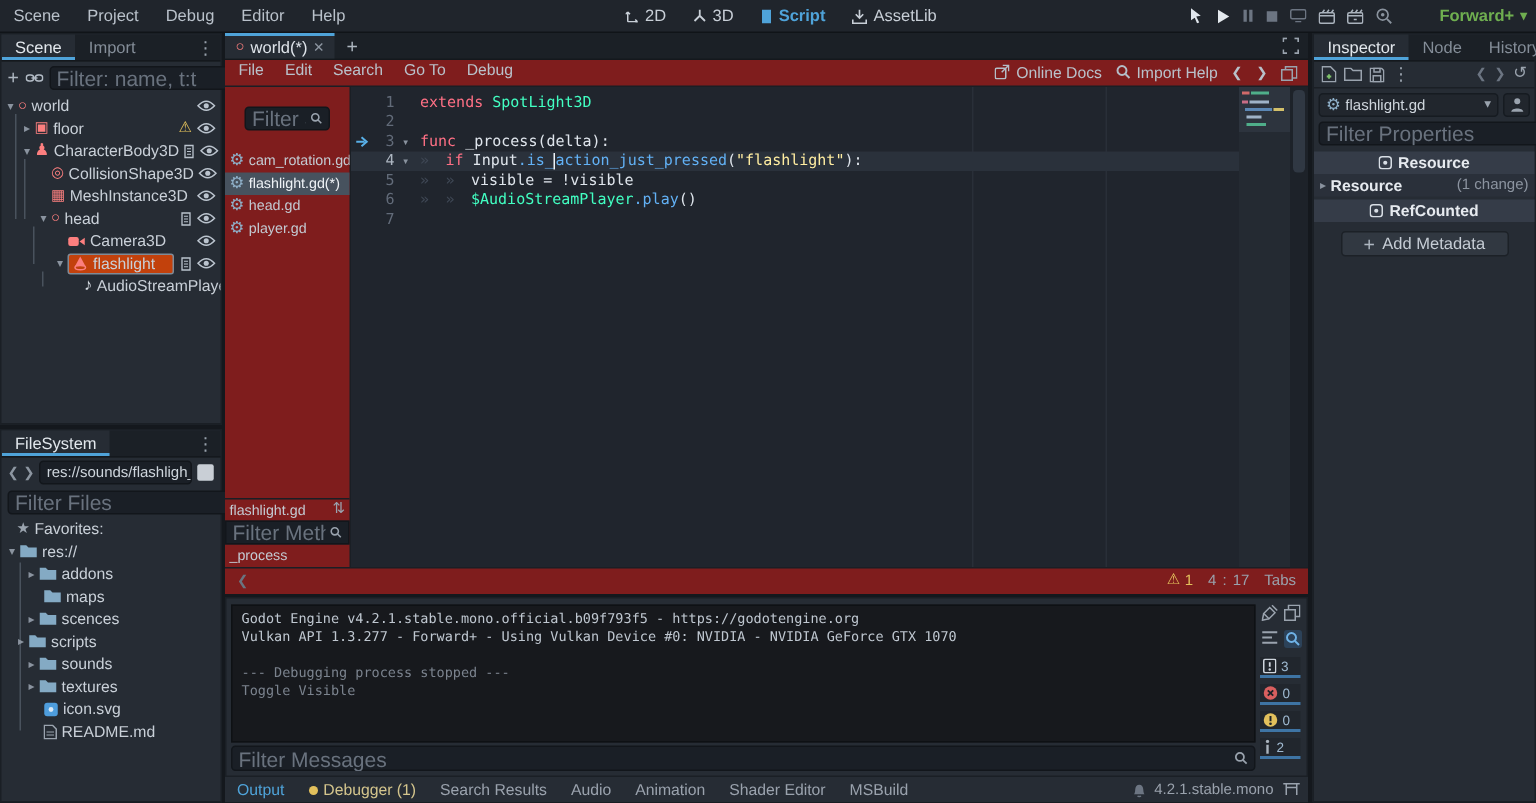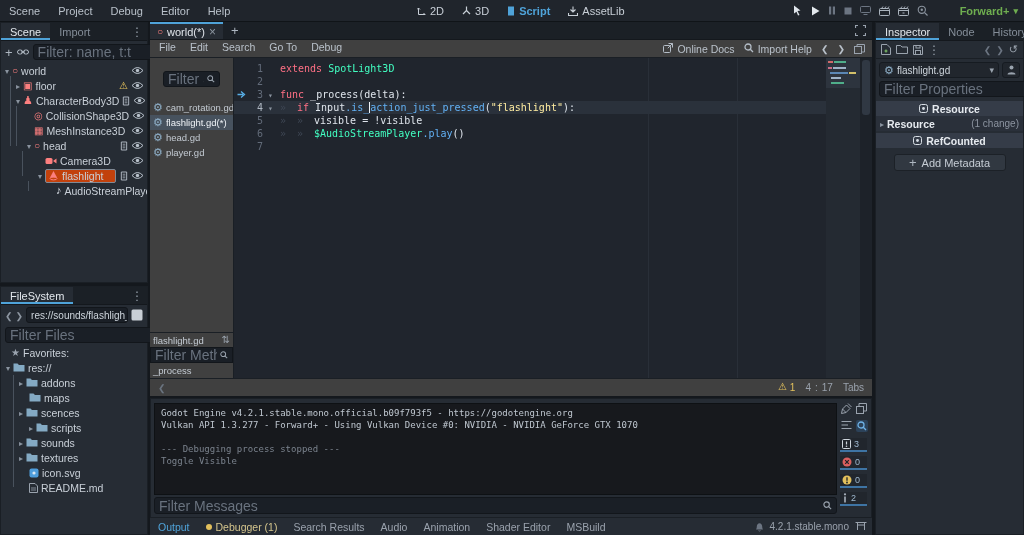--- a/index.html
+++ b/index.html
@@ -62,21 +62,21 @@
 #fs-path{height:20px;display:flex;align-items:center;gap:3px;padding:0 4px}
 #fs-path .pathbox{flex:1;min-width:0;background:#1a1f26;border:1px solid #12161b;border-radius:3px;height:16px;line-height:15px;padding:0 4px;color:#ced5dc;font-size:10px;white-space:nowrap;overflow:hidden}
 #fs-filter{height:20px;display:flex;align-items:center;gap:4px;padding:0 4px}
 #fs-tree{position:relative}
 
 #scene-tabs{left:150px;top:22px;width:722px;height:18px;background:#1b2026;display:flex;align-items:stretch;border-bottom:1px solid #14181d}
 .scenetab{display:flex;align-items:center;gap:4px;padding:0 7px;background:#262c34;border-top:2px solid #4fa3d9;color:#dfe4ea}
 .newtab{padding:0 8px;display:flex;align-items:center}
 #scene-tabs .right{margin-left:auto;display:flex;align-items:center;padding-right:6px}
 
-#script-area{left:150px;top:40px;width:722px;height:356px;background:#404040;display:flex;flex-direction:column}
+#script-area{left:150px;top:40px;width:722px;height:356px;background:#7f1d1d;display:flex;flex-direction:column}
 #smenu{height:18px;display:flex;align-items:center;border-bottom:1px solid #1a1f25;padding:0 2px}
 #smenu .menu{padding:0 7px;line-height:18px;font-size:10.5px}
 #smenu .right{margin-left:auto;display:flex;align-items:center;gap:9px;padding-right:5px;color:#b9c1ca;font-size:10.5px}
 #sbody{flex:1;display:flex;min-height:0}
 #scripts-panel{width:84px;border-right:1px solid #1a1f25;display:flex;flex-direction:column}
 #scripts-panel .inp{margin:13px}
 .slist{flex:1}
 .sitem{height:15px;display:flex;align-items:center;gap:3px;padding:0 3px;color:#c3cad2;font-size:9.5px;white-space:nowrap;overflow:hidden}
 .sitem.sel{background:#47525e;color:#eef2f6}
 .panel-row{height:15px;display:flex;align-items:center;gap:3px;padding:0 3px;border-top:1px solid #1a1f25;color:#c3cad2;font-size:9.5px;white-space:nowrap;overflow:hidden}
@@ -463,21 +463,21 @@
     </div>
     <div class="trow" style="padding-left:18px">
       <span class="i c-closed"></span>
       <span>
           <svg width="12" height="9" viewBox="0 0 12 9">
             <path d="M0.5 0.5H4.5L6 2H11.5V8.5H0.5Z" fill="#84aac4"></path>
           </svg>
         </span>
       <span class="nm">scences</span>
     </div>
-    <div class="trow" style="padding-left:28px">
+    <div class="trow" style="padding-left:11px">
       <span class="i c-closed"></span>
       <span>
           <svg width="12" height="9" viewBox="0 0 12 9">
             <path d="M0.5 0.5H4.5L6 2H11.5V8.5H0.5Z" fill="#84aac4"></path>
           </svg>
         </span>
       <span class="nm">scripts</span>
     </div>
     <div class="trow" style="padding-left:18px">
       <span class="i c-closed"></span>

